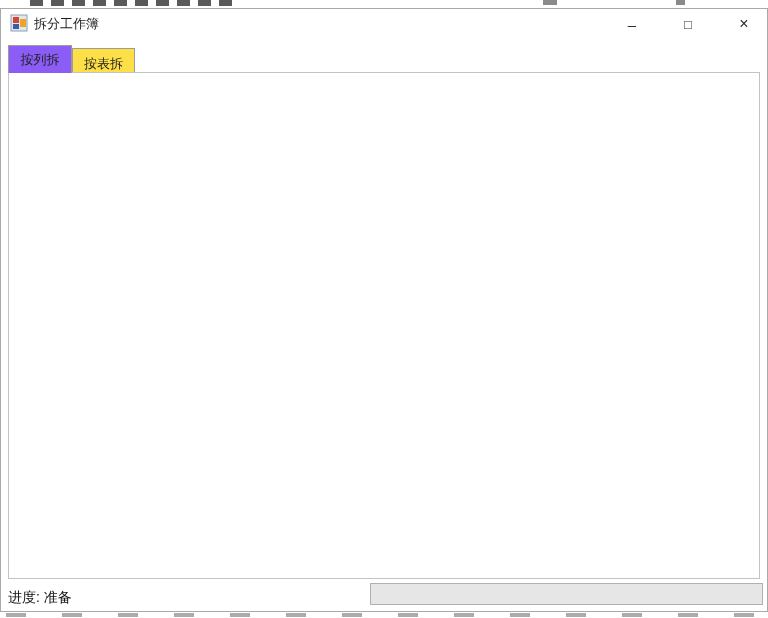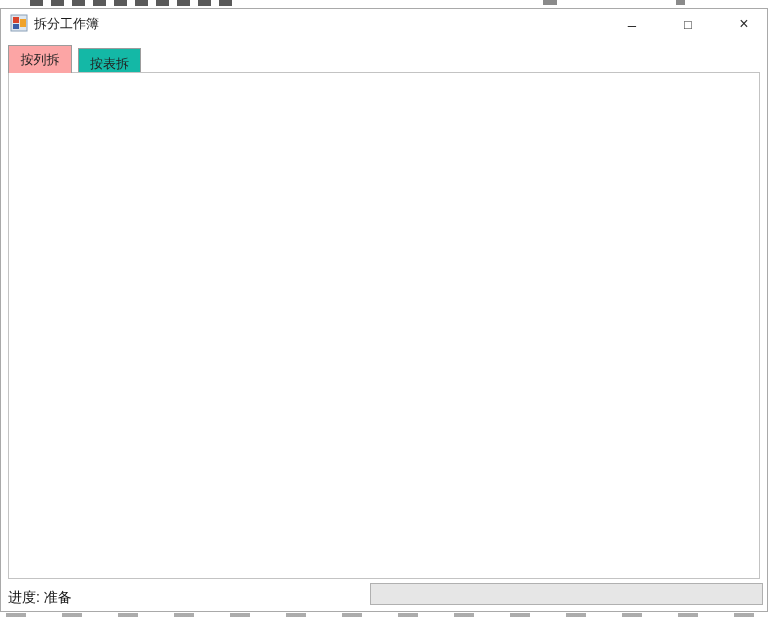--- a/index.html
+++ b/index.html
@@ -20,22 +20,22 @@
   .win-title { position:absolute; left:34px; top:15px; font-size:13px; color:#1a1a1a; }
   .winbtn { position:absolute; top:9px; width:46px; height:30px; display:flex; align-items:center; justify-content:center;
     color:#2e2e2e; font-size:14px; }
   .winbtn.min { left:609px; font-size:15px; }
   .winbtn.max { left:665px; font-size:13px; }
   .winbtn.close { left:721px; font-size:16px; }
 
   
   .tab { position:absolute; display:flex; align-items:center; justify-content:center; font-size:13px; color:#222;
     border:1px solid #9c9c9c; }
-  .tab.active { left:8px; top:45px; width:64px; height:28px; background:#fca5a5; border-bottom:none; z-index:3;font-family:Liberation Mono, monospace; }
-  .tab.inactive { left:78px; top:48px; width:63px; height:32px; background:#14b8a6; z-index:1; }
+  .tab.active { left:8px; top:45px; width:64px; height:28px; background:#8b5cf6; border-bottom:none; z-index:3;font-family:Liberation Mono, monospace; }
+  .tab.inactive { left:72px; top:48px; width:63px; height:32px; background:#fde047; z-index:1; }
   .tabpage { position:absolute; left:8px; top:72px; width:752px; height:507px; background:#fff;
     border:1px solid #c3c3c3; z-index:2; }
 
   
   .heading { position:absolute; left:34px; top:84px; font-size:28px; color:#3d3d3d; }
   .subtitle { position:absolute; left:36px; top:131px; font-size:15px; color:#a3a3a3; }
   .flabel { position:absolute; left:43px; font-size:14px; color:#2e2e2e; }
   .ctl { position:absolute; left:139px; width:182px; height:29px; border:1px solid #767676; background:#fff; }
   .ctl input { position:absolute; left:5px; top:0; width:150px; height:27px; border:none; outline:none;
     font-family:"Liberation Sans",sans-serif; font-size:15px; color:#111; background:transparent; }

